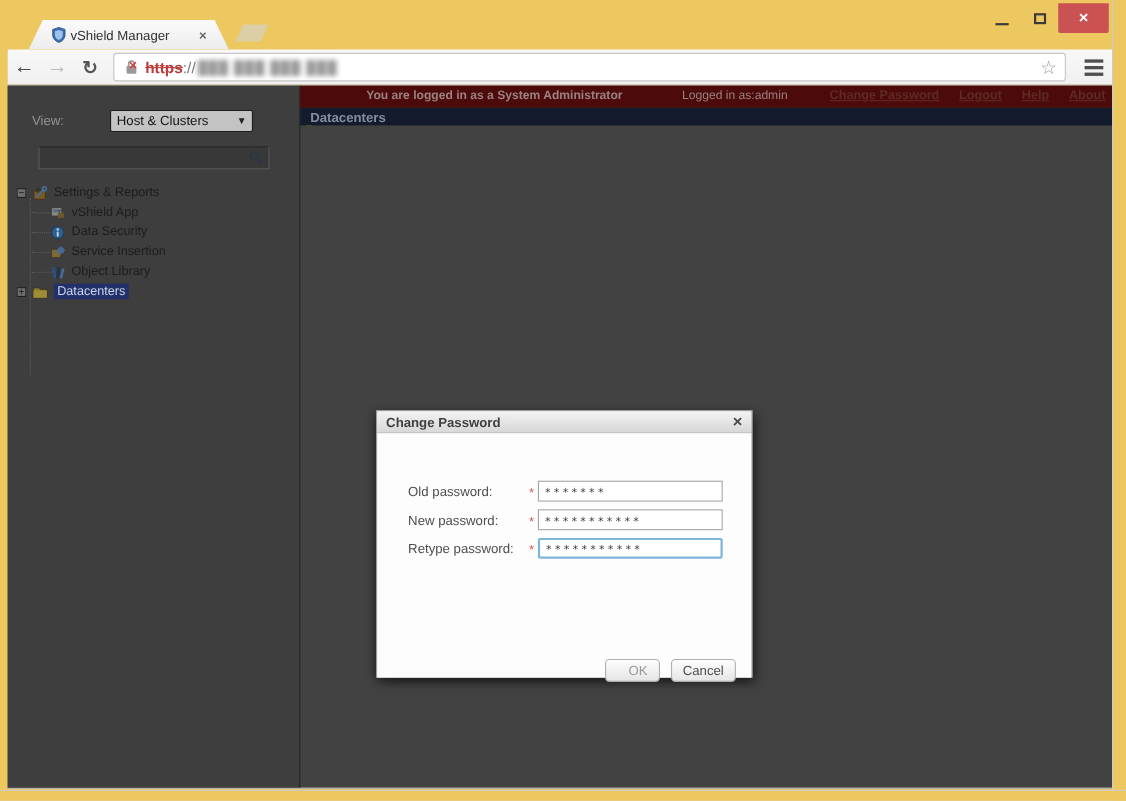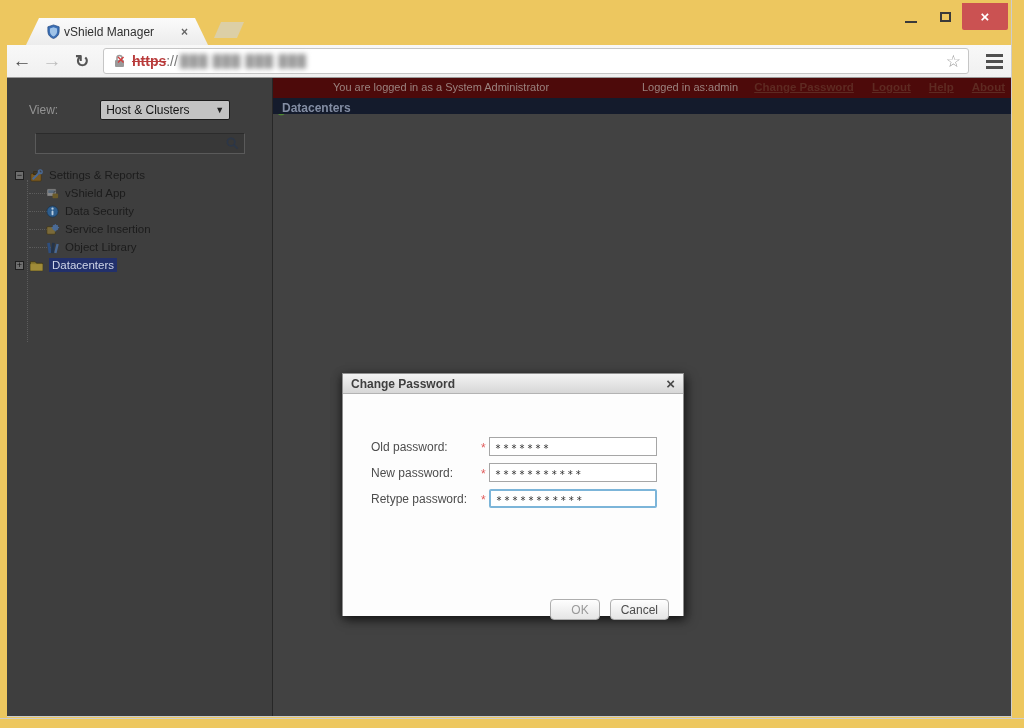--- a/index.html
+++ b/index.html
@@ -73,21 +73,21 @@
   .texp-spacer { width:14px; flex:0 0 14px; }
   .child-indent { width:22px; flex:0 0 22px; border-bottom:1px dotted #5c5c5c; height:0; margin-right:-6px; }
   .ticon { width:15px; height:15px; margin-right:5px; flex:0 0 15px; }
   .tlabel { white-space:nowrap; }
   .tlabel.selected { background:#22306b; color:#cfd5e8; padding:1px 3px; }
   .tree-connector { position:absolute; left:12px; top:14px; width:0; height:162px; border-left:1px dotted #5c5c5c; }
 
   
   .redbar { position:absolute; left:266px; top:0; width:738px; height:20px; background:#4d0a0a; }
   .redbar .status { position:absolute; top:3px; font-size:11px; color:#9a827e; }
-  .st-left { left:60px; } .st-user { left:347px;margin-left:22px; }
+  .st-left { left:60px;font-weight:bold; } .st-user { left:347px; }
   .redlinks { position:absolute; right:6px; top:3px; display:flex; gap:18px; }
   .redlinks span { font-size:11.5px; font-weight:bold; color:#5e2a22; text-decoration:underline; }
   .navybar { position:absolute; left:266px; top:20px; width:738px; height:16px; background:#141b2c; }
   .navybar span { font-size:12px; font-weight:bold; color:#83
 
 8da3; color:#838da3; margin-left:9px; line-height:16px; display:inline-block; }
 
   
   .dialog { position:absolute; left:335px; top:295px; width:342px; height:243px; background:#fdfdfd;
             border:1px solid #8f8f8f; box-shadow:3px 4px 10px rgba(0,0,0,0.55), -2px 2px 8px rgba(0,0,0,0.35); }

